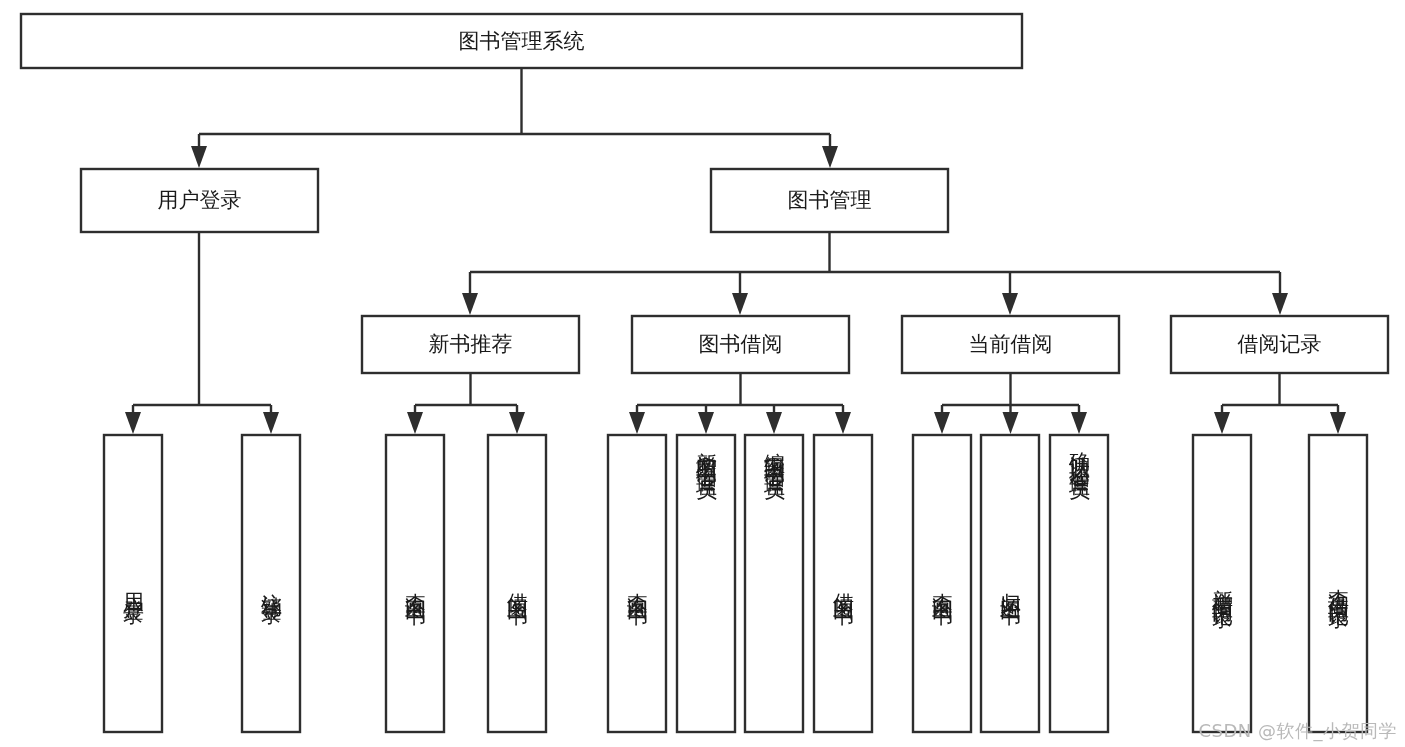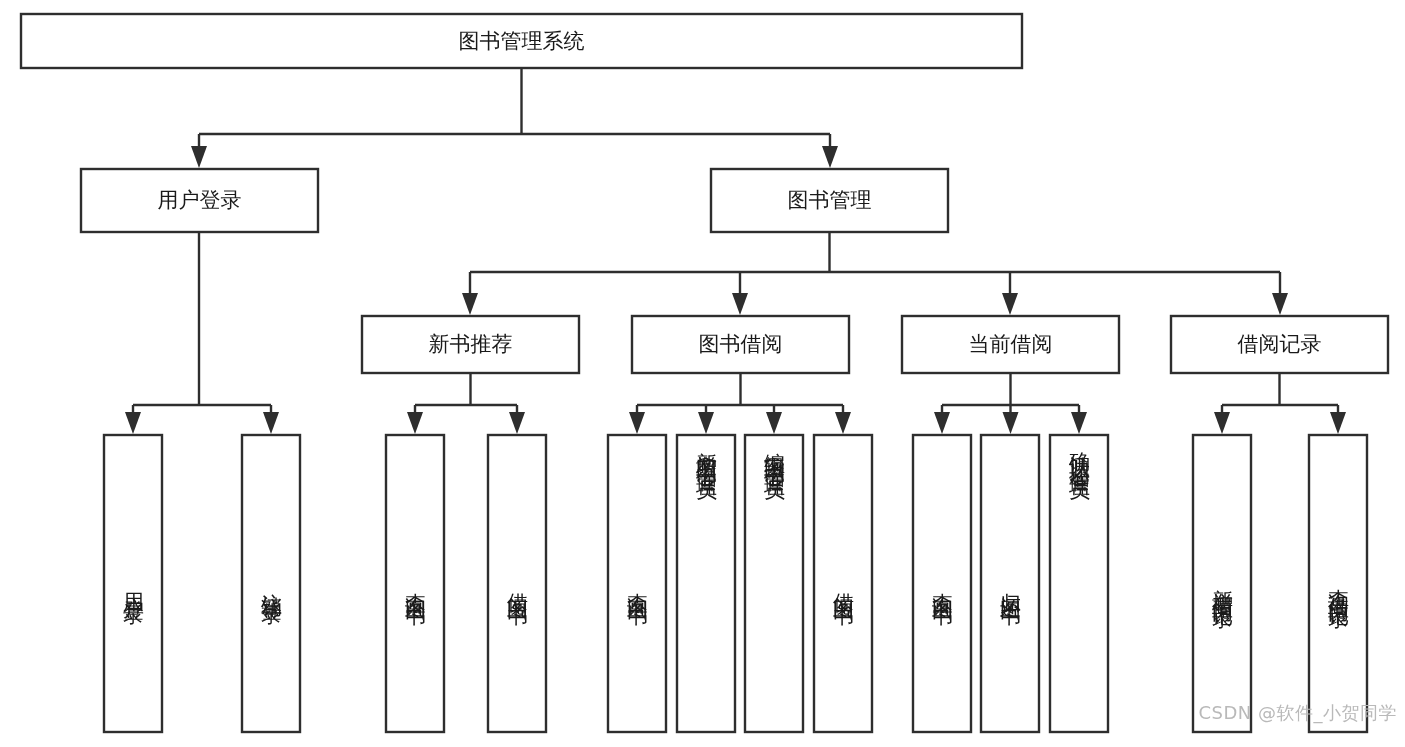--- a/index.html
+++ b/index.html
@@ -61,21 +61,21 @@
     color: #1a1a1a;
     writing-mode: vertical-rl;
     text-orientation: upright;
     letter-spacing: 4px;
     line-height: 1;
     white-space: nowrap;
   }
   .watermark {
     position: absolute;
     right: 8px;
-    bottom: 22px;
+    bottom: 4px;
     font-family: "DejaVu Sans", "Liberation Sans", sans-serif;
     font-size: 18px;
     color: #b9b9b9;
     letter-spacing: 0.5px;
     white-space: nowrap;
   }
 </style>
 </head>
 <body>
 

